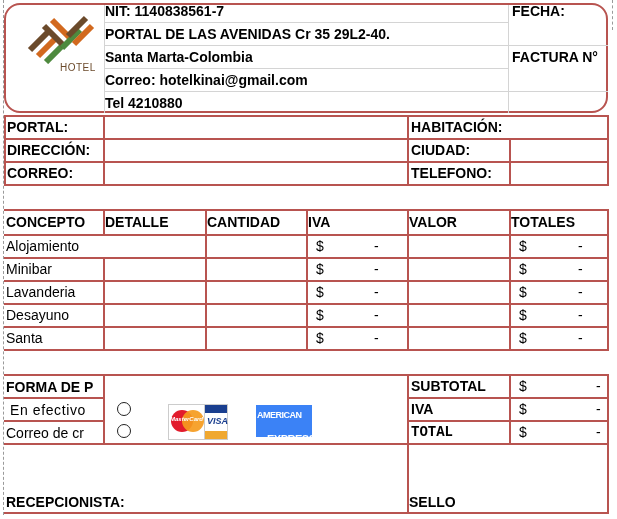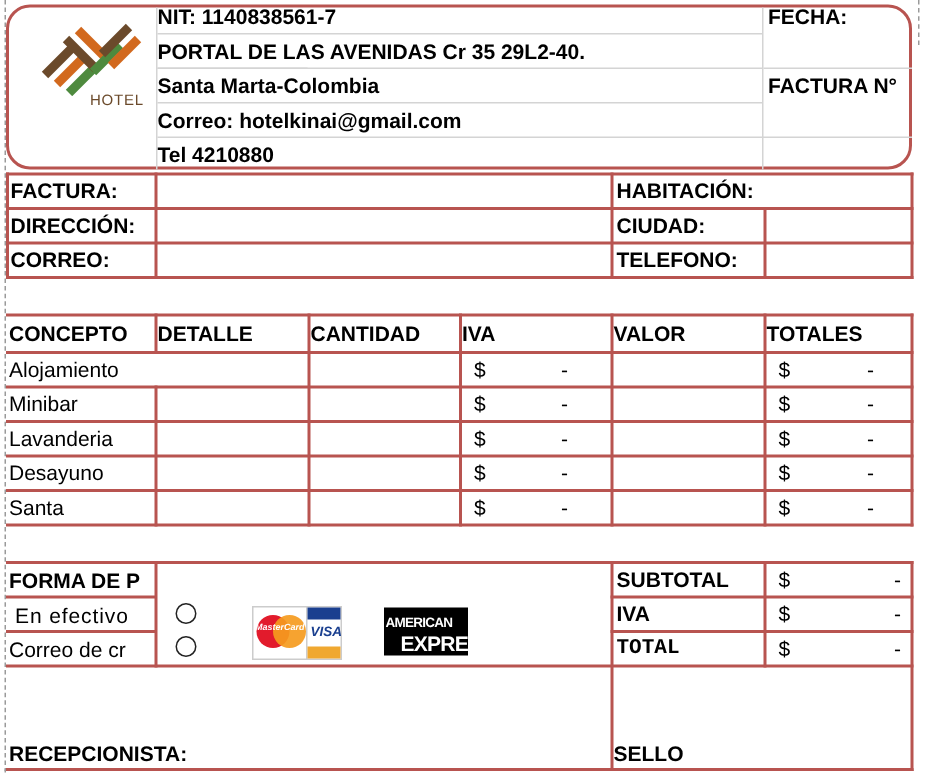--- a/index.html
+++ b/index.html
@@ -68,21 +68,21 @@
 <div class="hl" style="left:4px;top:115px;width:605px;"></div>
 <div class="hl" style="left:4px;top:138px;width:605px;"></div>
 <div class="hl" style="left:4px;top:161px;width:605px;"></div>
 <div class="hl" style="left:4px;top:184px;width:605px;"></div>
 <div class="vl" style="left:4px;top:115px;height:71px;"></div>
 <div class="vl" style="left:103px;top:115px;height:71px;"></div>
 <div class="vl" style="left:407px;top:115px;height:71px;"></div>
 <div class="vl" style="left:509px;top:138px;height:48px;"></div>
 <div class="vl" style="left:607px;top:115px;height:71px;"></div>
 
-<div class="txt b" style="left:7px;top:116px;">FACTURA:</div>
+<div class="txt b" style="left:7px;top:116px;">PORTAL:</div>
 <div class="abs" style="left:106px;top:117px;width:300px;height:21px;"></div>
 <div class="txt b" style="left:7px;top:139px;">DIRECCIÓN:</div>
 <div class="abs" style="left:106px;top:140px;width:300px;height:21px;"></div>
 <div class="txt b" style="left:7px;top:162px;">CORREO:</div>
 <div class="abs" style="left:106px;top:163px;width:300px;height:21px;"></div>
 
 <div class="txt b" style="left:411px;top:116px;">HABITACIÓN:</div>
 <div class="abs" style="left:515px;top:117px;width:90px;height:21px;"></div>
 <div class="txt b" style="left:411px;top:139px;">CIUDAD:</div>
 <div class="abs" style="left:512px;top:140px;width:94px;height:21px;"></div>
@@ -181,23 +181,23 @@
 <div class="abs" style="left:168px;top:404px;width:36px;height:34px;background:#fff;border:1px solid #ccc;">
   <div style="position:absolute;left:2px;top:5px;width:22px;height:22px;border-radius:50%;background:#e21b2c;"></div>
   <div style="position:absolute;left:13px;top:5px;width:22px;height:22px;border-radius:50%;background:#f59b1e;opacity:0.92;"></div>
   <span style="position:absolute;left:1px;top:11px;font-size:6px;color:#fff;font-weight:bold;font-style:italic;">MasterCard</span>
 </div>
 <div class="abs" style="left:204px;top:404px;width:22px;height:34px;background:#fff;border:1px solid #ccc;">
   <div style="position:absolute;left:0;top:0;width:22px;height:8px;background:#1a3f8f;"></div>
   <div style="position:absolute;left:0;top:26px;width:22px;height:8px;background:#f0a830;"></div>
   <span style="position:absolute;left:2px;top:11px;font-size:9px;color:#1a3f8f;font-weight:bold;font-style:italic;">VISA</span>
 </div>
-<div class="abs" style="left:256px;top:405px;width:56px;height:32px;background:#000000;">
+<div class="abs" style="left:256px;top:405px;width:56px;height:32px;background:#3b82f6;">
   <span style="position:absolute;left:1px;top:5px;font-size:9px;color:#fff;font-weight:bold;letter-spacing:-0.5px;">AMERICAN</span>
-  <span style="position:absolute;left:11px;top:16px;font-size:14px;color:#fff;font-weight:bold;letter-spacing:-0.5px;">EXPRESS</span>
+  <span style="position:absolute;left:11px;top:28px;font-size:11px;color:#fff;font-weight:bold;letter-spacing:-0.5px;">EXPRESS</span>
 </div>
 
 <div class="txt b" style="left:411px;top:375px;">SUBTOTAL</div>
 <div class="dollar" style="left:519px;top:375px;">$</div>
 <div class="dollar" style="left:596px;top:375px;">-</div>
 <div class="txt b" style="left:411px;top:398px;">IVA</div>
 <div class="dollar" style="left:519px;top:398px;">$</div>
 <div class="dollar" style="left:596px;top:398px;">-</div>
 <div class="txt b" style="left:411px;top:421px;font-family:Liberation Mono, monospace;">TOTAL</div>
 <div class="dollar" style="left:519px;top:421px;">$</div>

